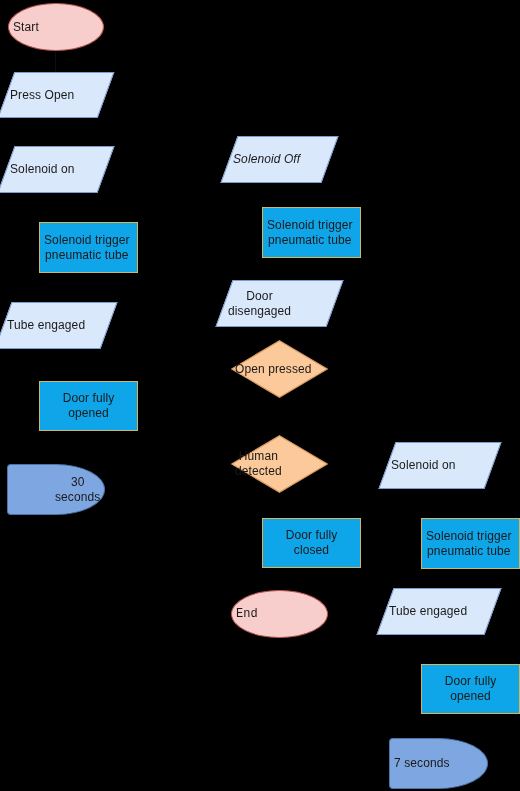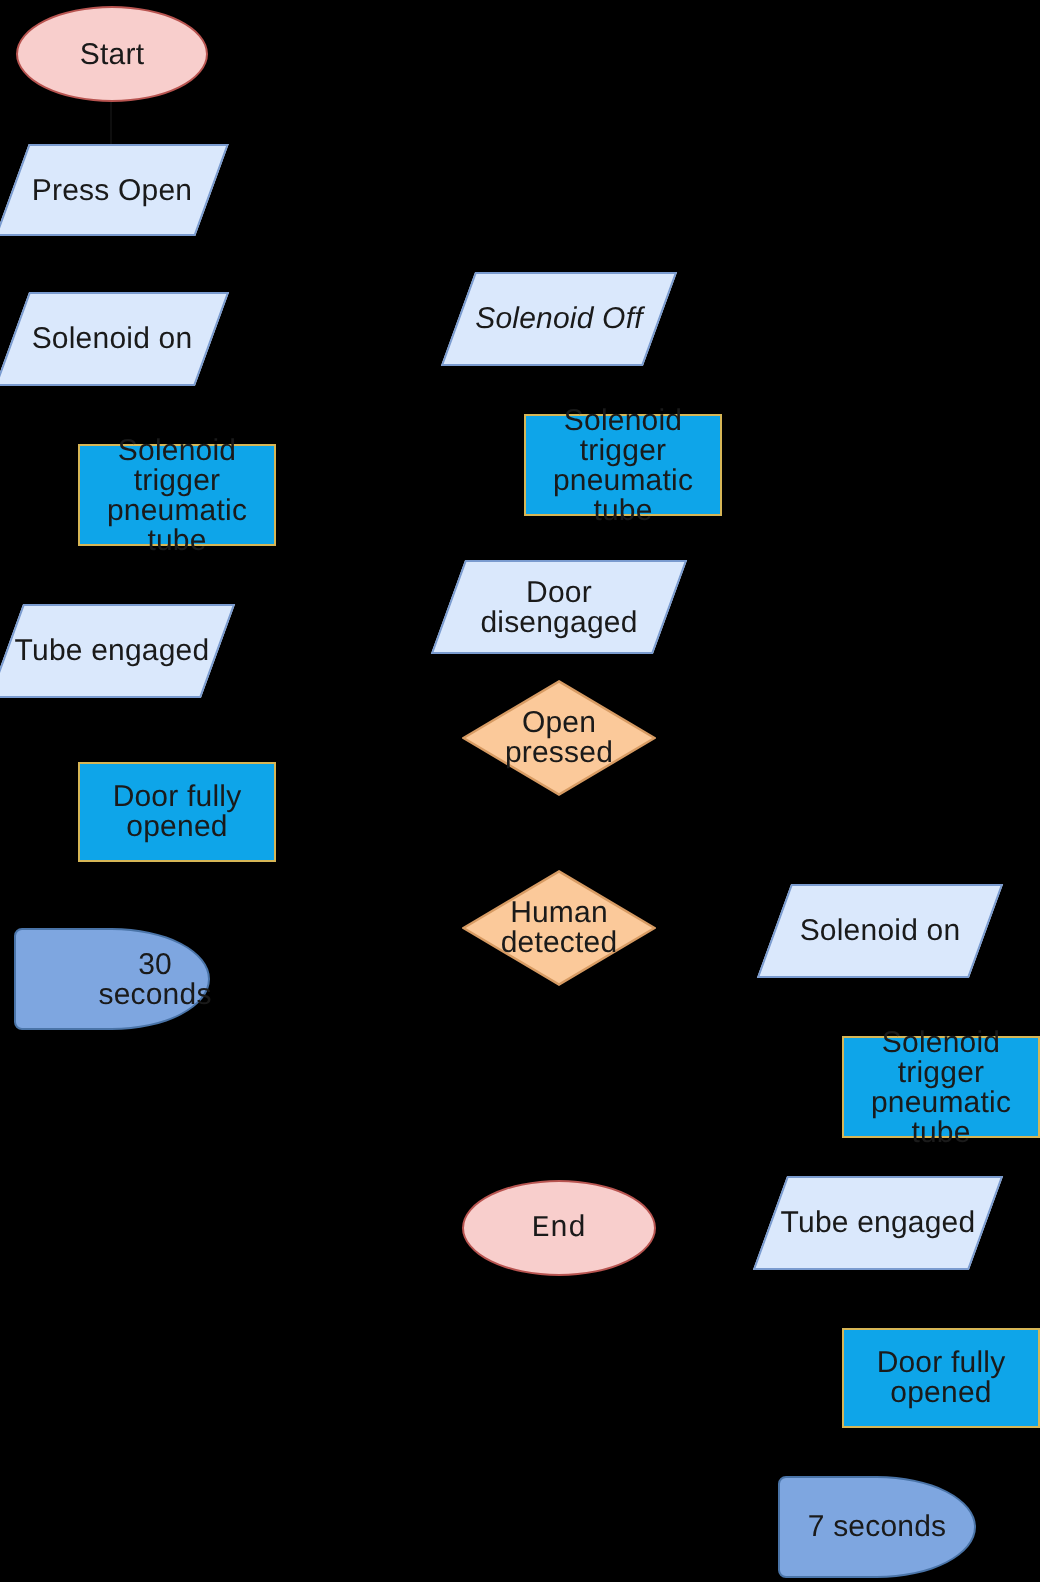--- a/index.html
+++ b/index.html
@@ -16,24 +16,23 @@
     width: 520px;
     height: 791px;
     background: #000000;
     overflow: hidden;
   }
   .node {
     position: absolute;
     box-sizing: border-box;
     display: flex;
     align-items: center;
-    justify-content: center;
     text-align: center;
     color: #1a1a1a;
-    font-size: 15px;
+    font-size: 12px;
     line-height: 15px;
     letter-spacing: 0.1px;
   }
   .node .lbl {
     position: relative;
     z-index: 2;
     padding: 0 4px;
     white-space: pre-line;
   }
 
@@ -161,20 +160,23 @@
   <div class="node shape-decision" style="left:231px; top:435px; width:97px; height:58px;">
     <span class="dia">
       <svg viewBox="0 0 97 58" preserveAspectRatio="none">
         <polygon points="48.5,0.7 96.3,29 48.5,57.3 0.7,29" fill="#fbc99a" stroke="#d79b63" stroke-width="1.2"></polygon>
       </svg>
     </span>
     <span class="lbl">Human
 detected</span>
   </div>
 
+  <div class="node shape-process" style="left:230px; top:518px; width:99px; height:50px;">
+    <span class="lbl">Door fully closed</span>
+  </div>
 
   <div class="node shape-terminator" style="left:231px; top:590px; width:97px; height:48px;font-family:Liberation Mono, monospace;">
     <span class="lbl">End</span>
   </div>
 
   <div class="node shape-data" style="left:387px; top:442px; width:106px; height:47px;">
     <span class="para"></span>
     <span class="lbl">Solenoid on</span>
   </div>
 

